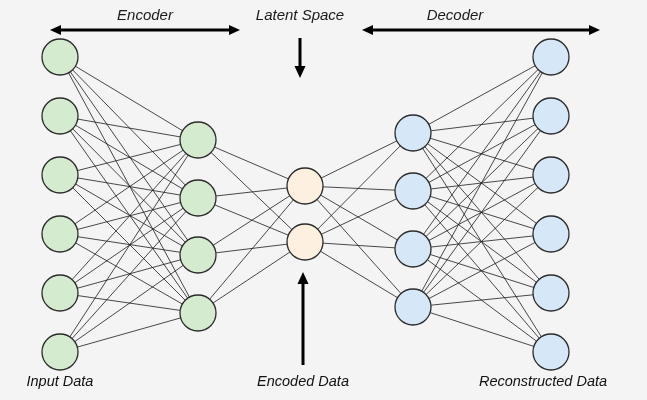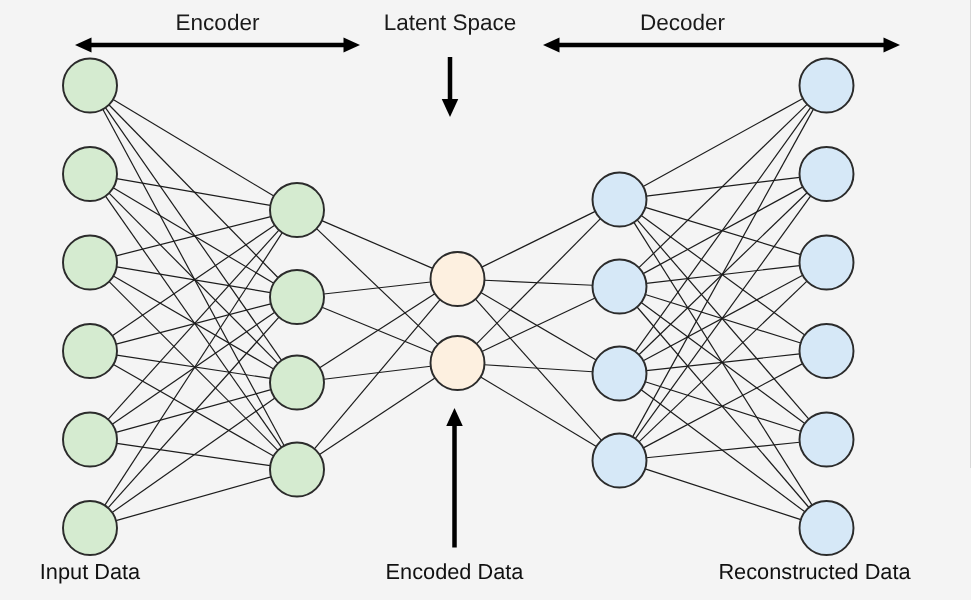--- a/index.html
+++ b/index.html
@@ -12,20 +12,21 @@
     height: 400px;
     background: #f4f4f4;
     font-family: "Liberation Sans", sans-serif;
     overflow: hidden;
   }
   #diagram-root {
     position: relative;
     width: 647px;
     height: 312px;
     background: #737373;
+    font-style: italic;
   }
   svg#autoencoder-svg {
     display: block;
     width: 647px;
     height: 400px;
   }
   .edge-line {
     stroke: #1c1c1c;
     stroke-width: 0.8;
     fill: none;

